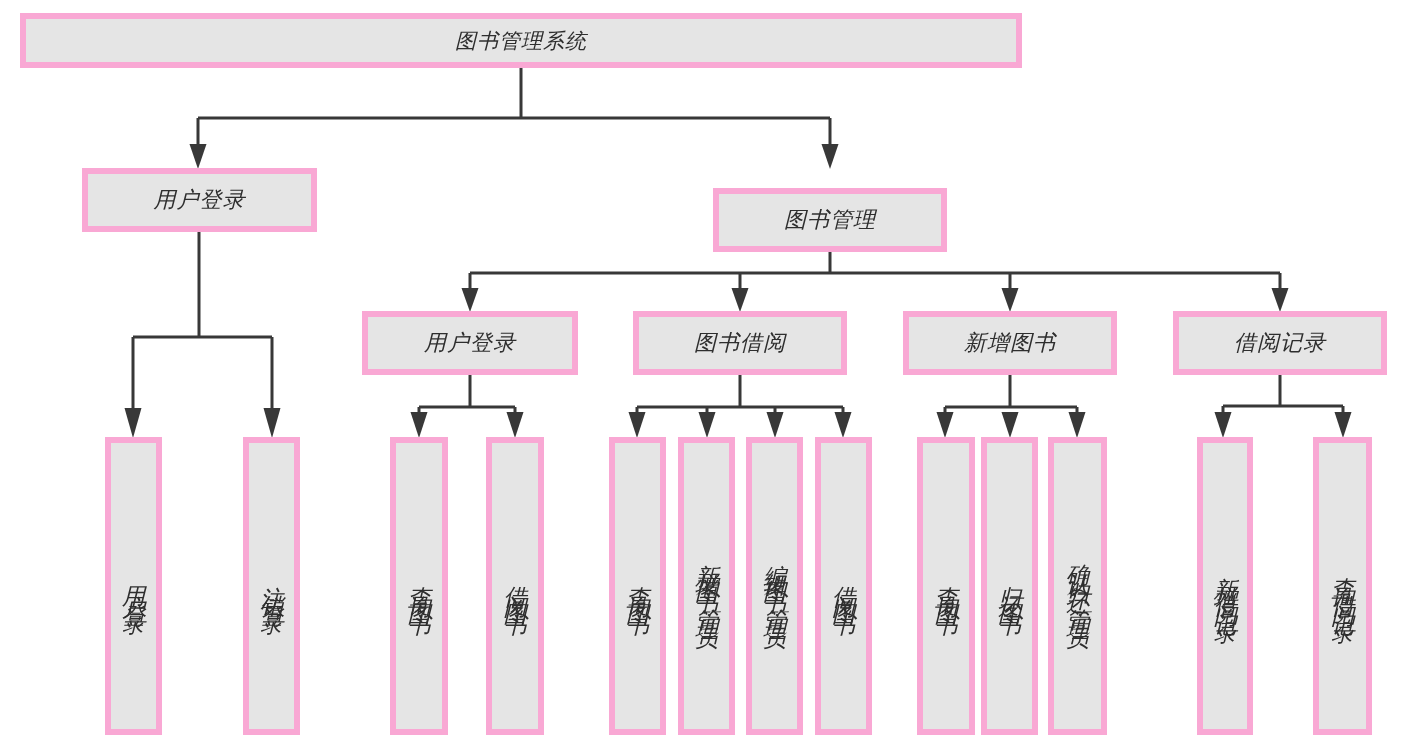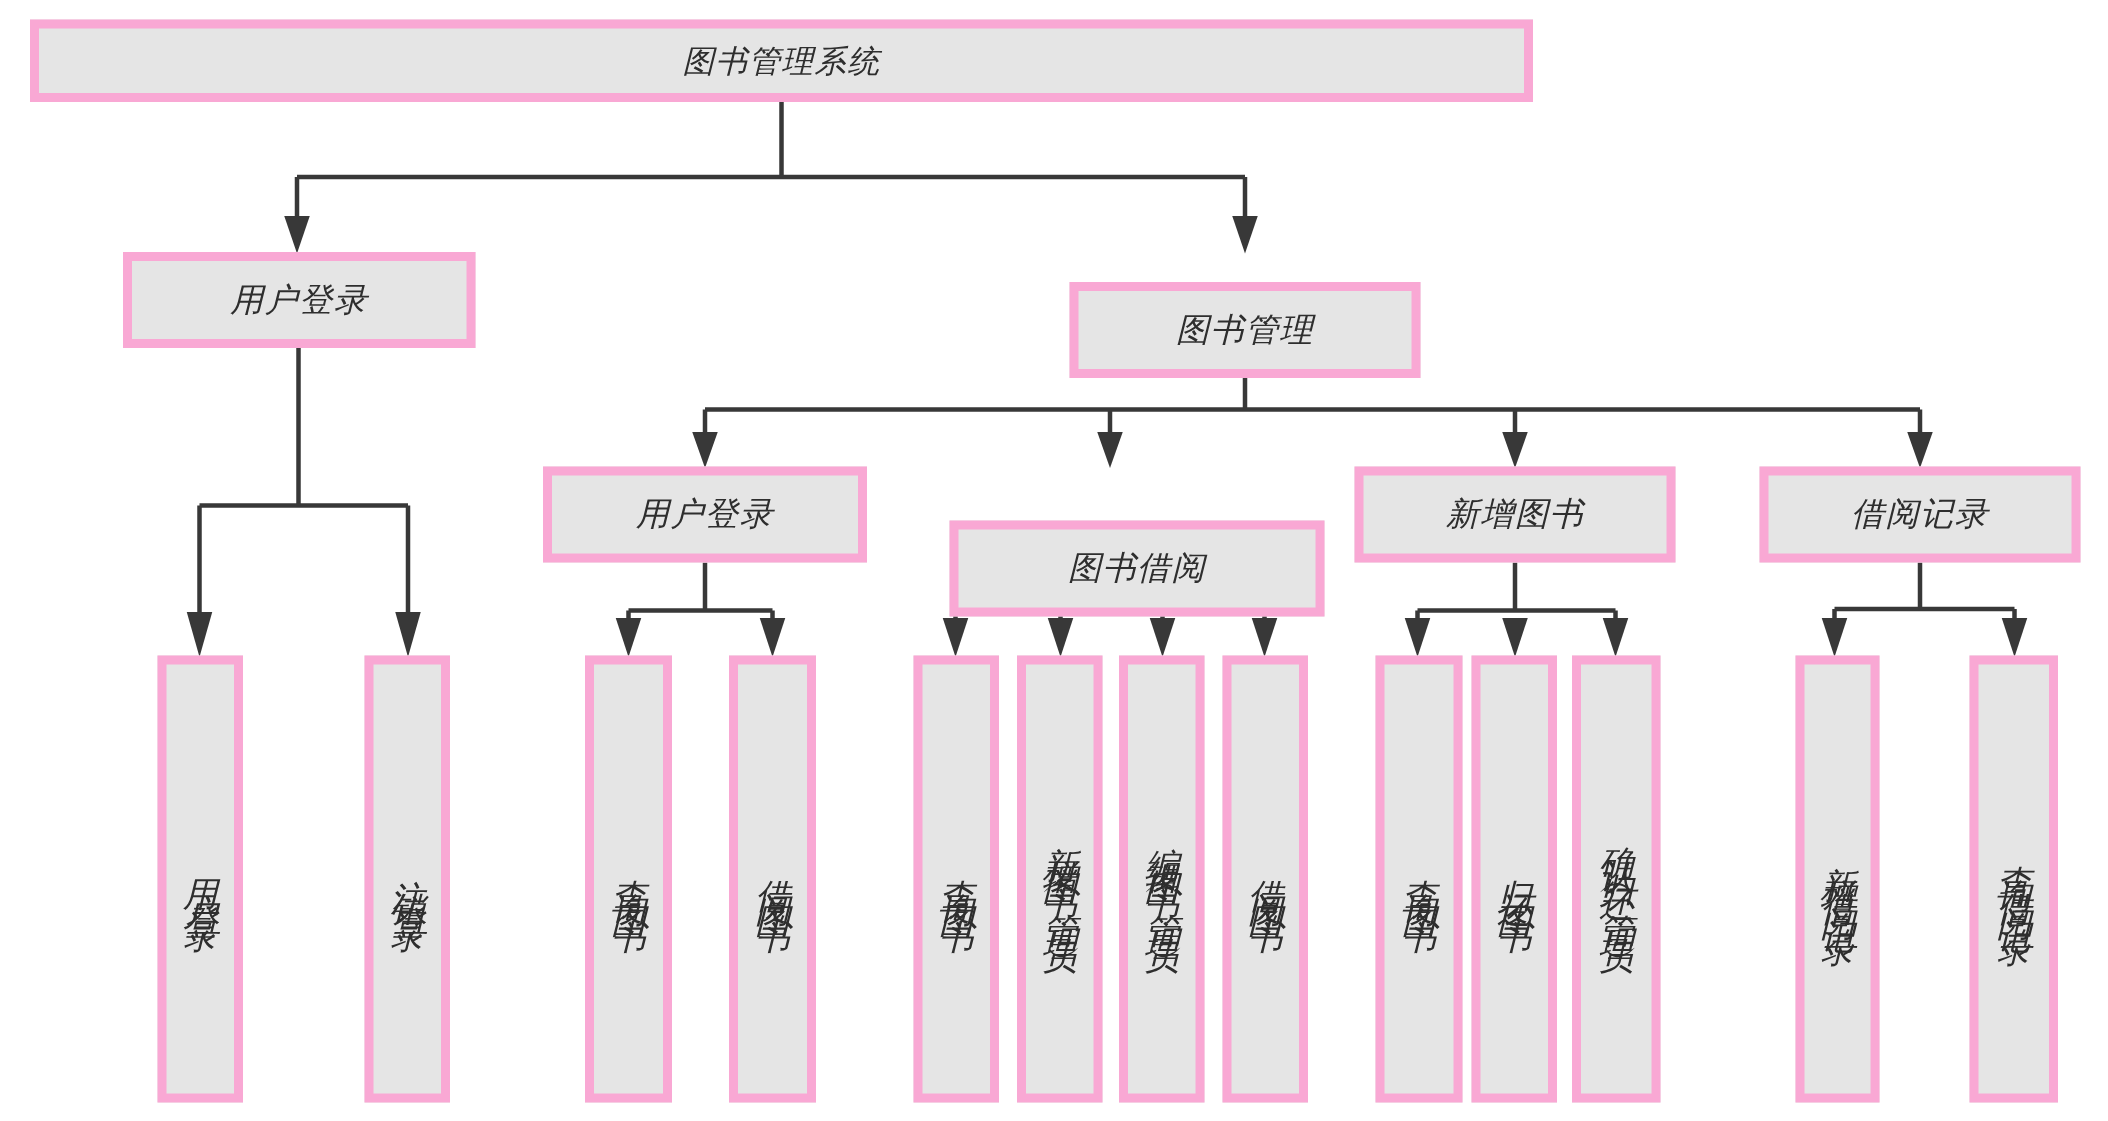--- a/index.html
+++ b/index.html
@@ -114,21 +114,21 @@
   <div class="node hnode" style="left:82px; top:168px; width:235px; height:64px;">
     <span>用户登录</span>
   </div>
   <div class="node hnode" style="left:713px; top:168px; width:234px; height:64px;margin-top:20px;">
     <span>图书管理</span>
   </div>
 
   <div class="node hnode" style="left:362px; top:311px; width:216px; height:64px;">
     <span>用户登录</span>
   </div>
-  <div class="node hnode" style="left:633px; top:311px; width:250px; height:64px;margin-top:36px;">
+  <div class="node hnode" style="left:633px; top:311px; width:214px; height:64px;">
     <span>图书借阅</span>
   </div>
   <div class="node hnode" style="left:903px; top:311px; width:214px; height:64px;">
     <span>新增图书</span>
   </div>
   <div class="node hnode" style="left:1173px; top:311px; width:214px; height:64px;">
     <span>借阅记录</span>
   </div>
 
   <div class="node vnode" style="left:105px; width:57px;">

